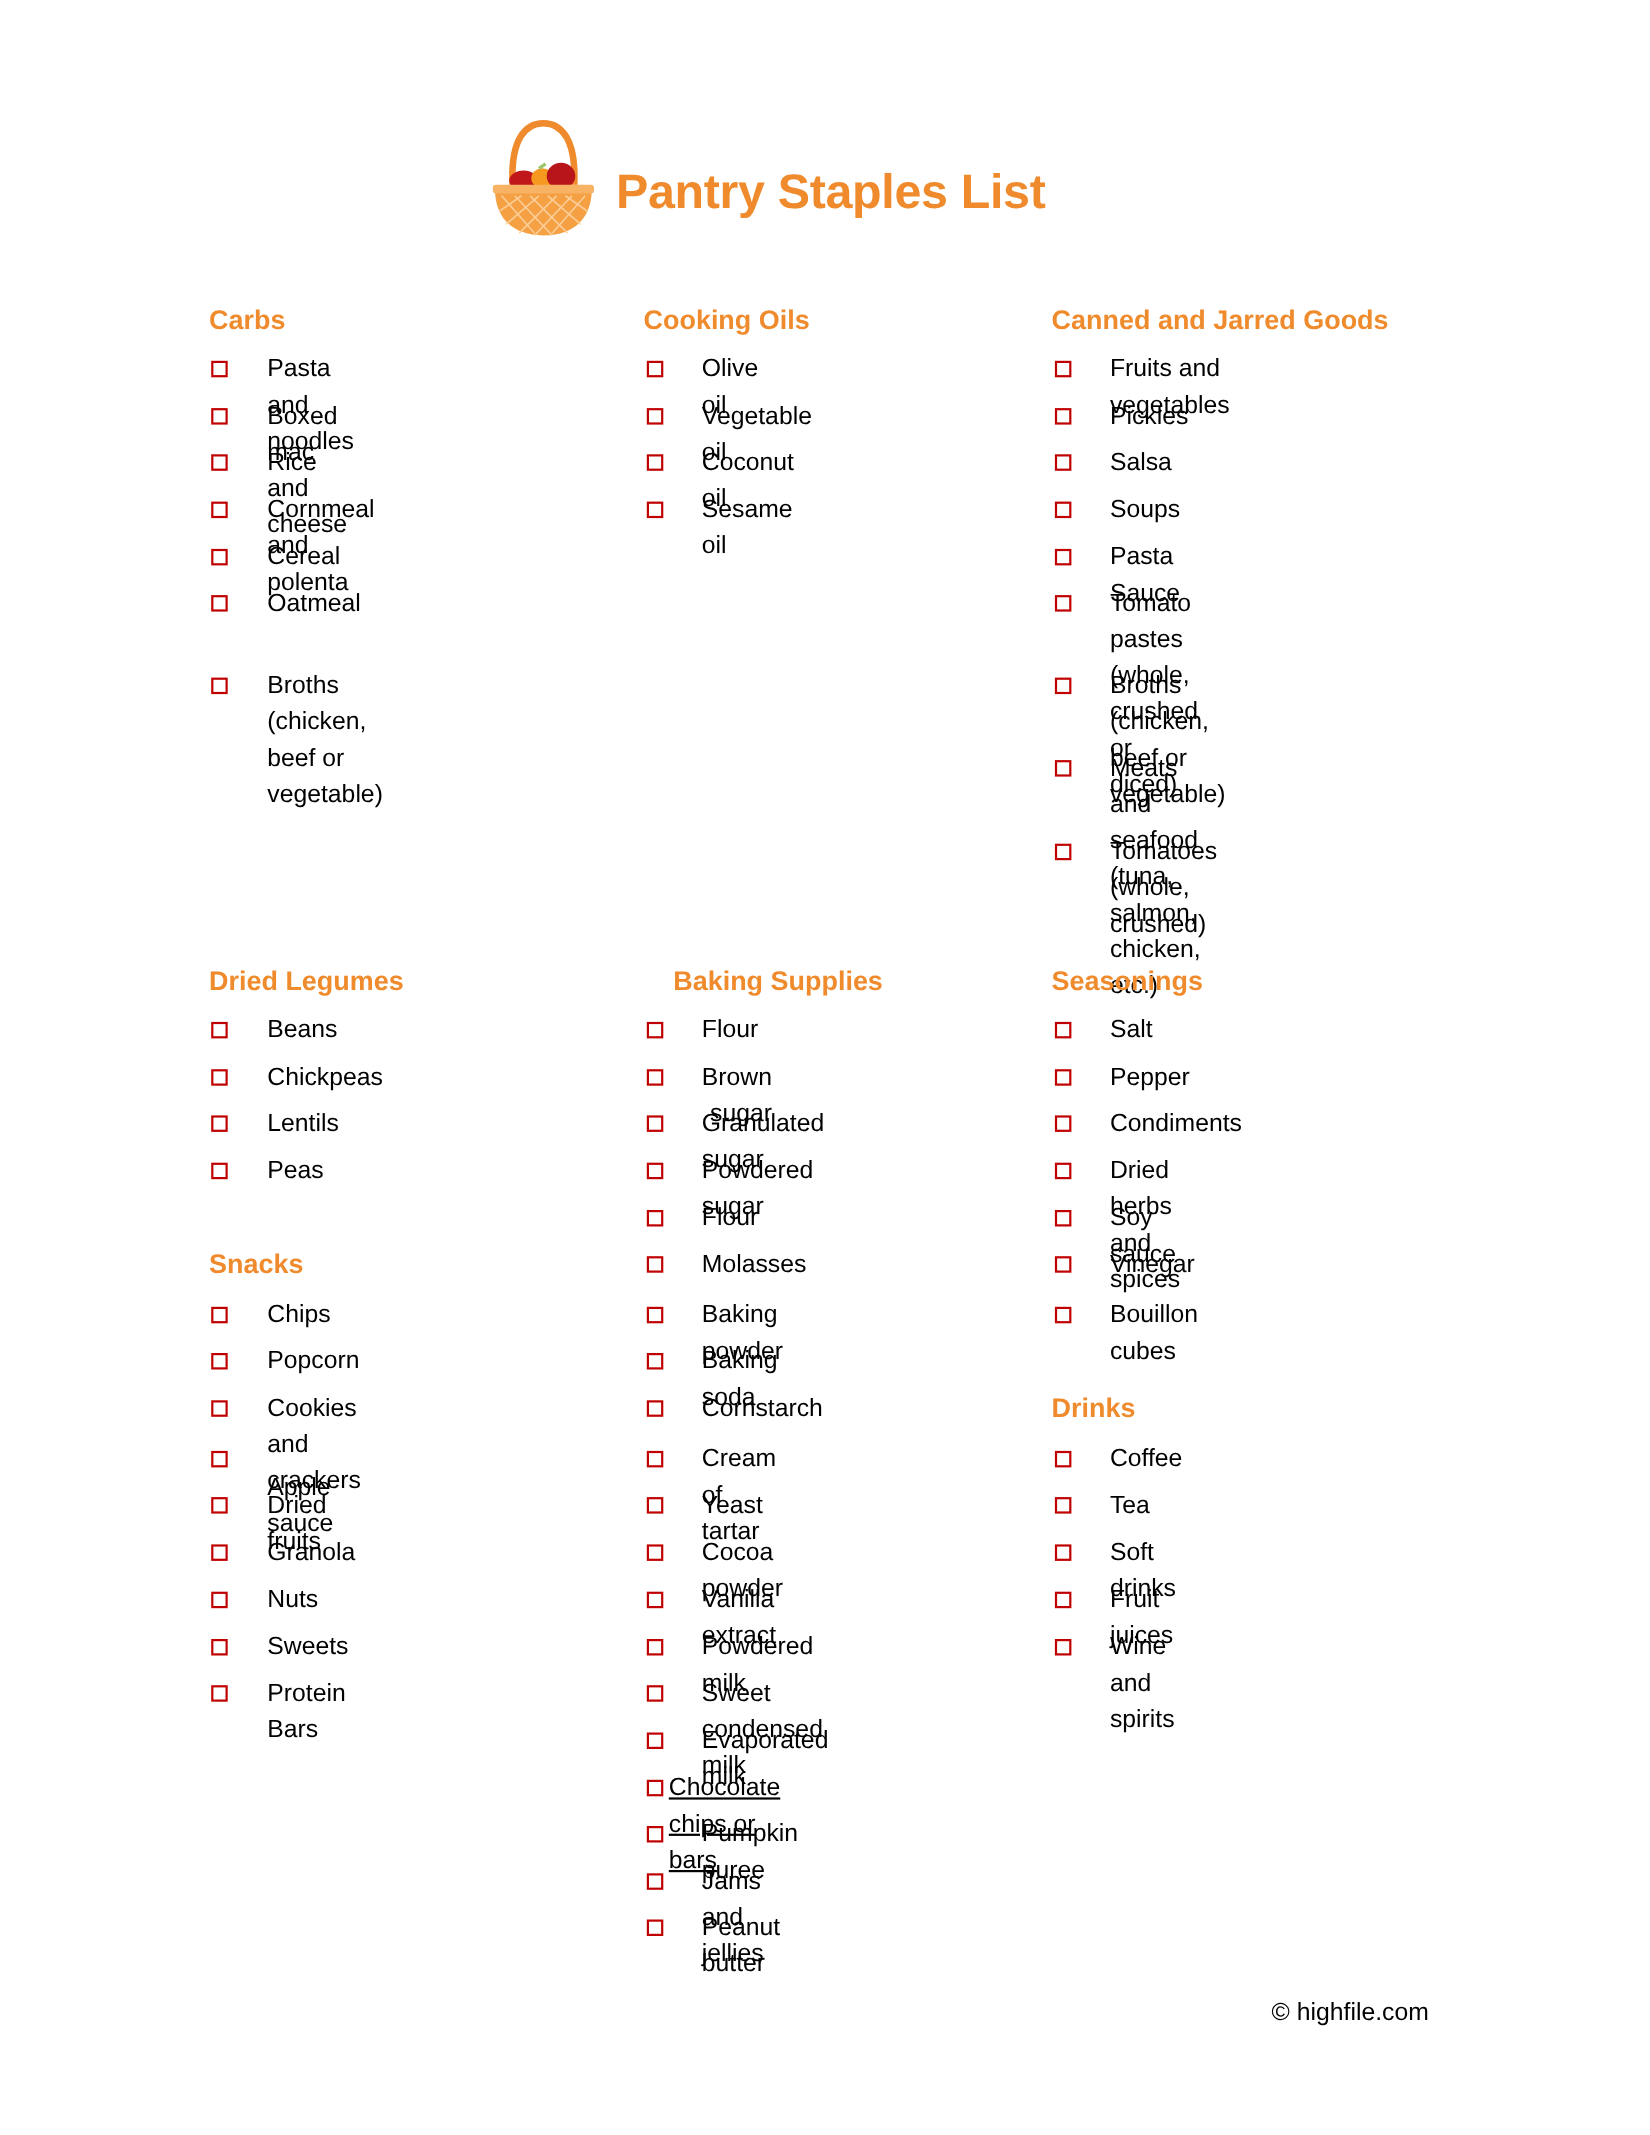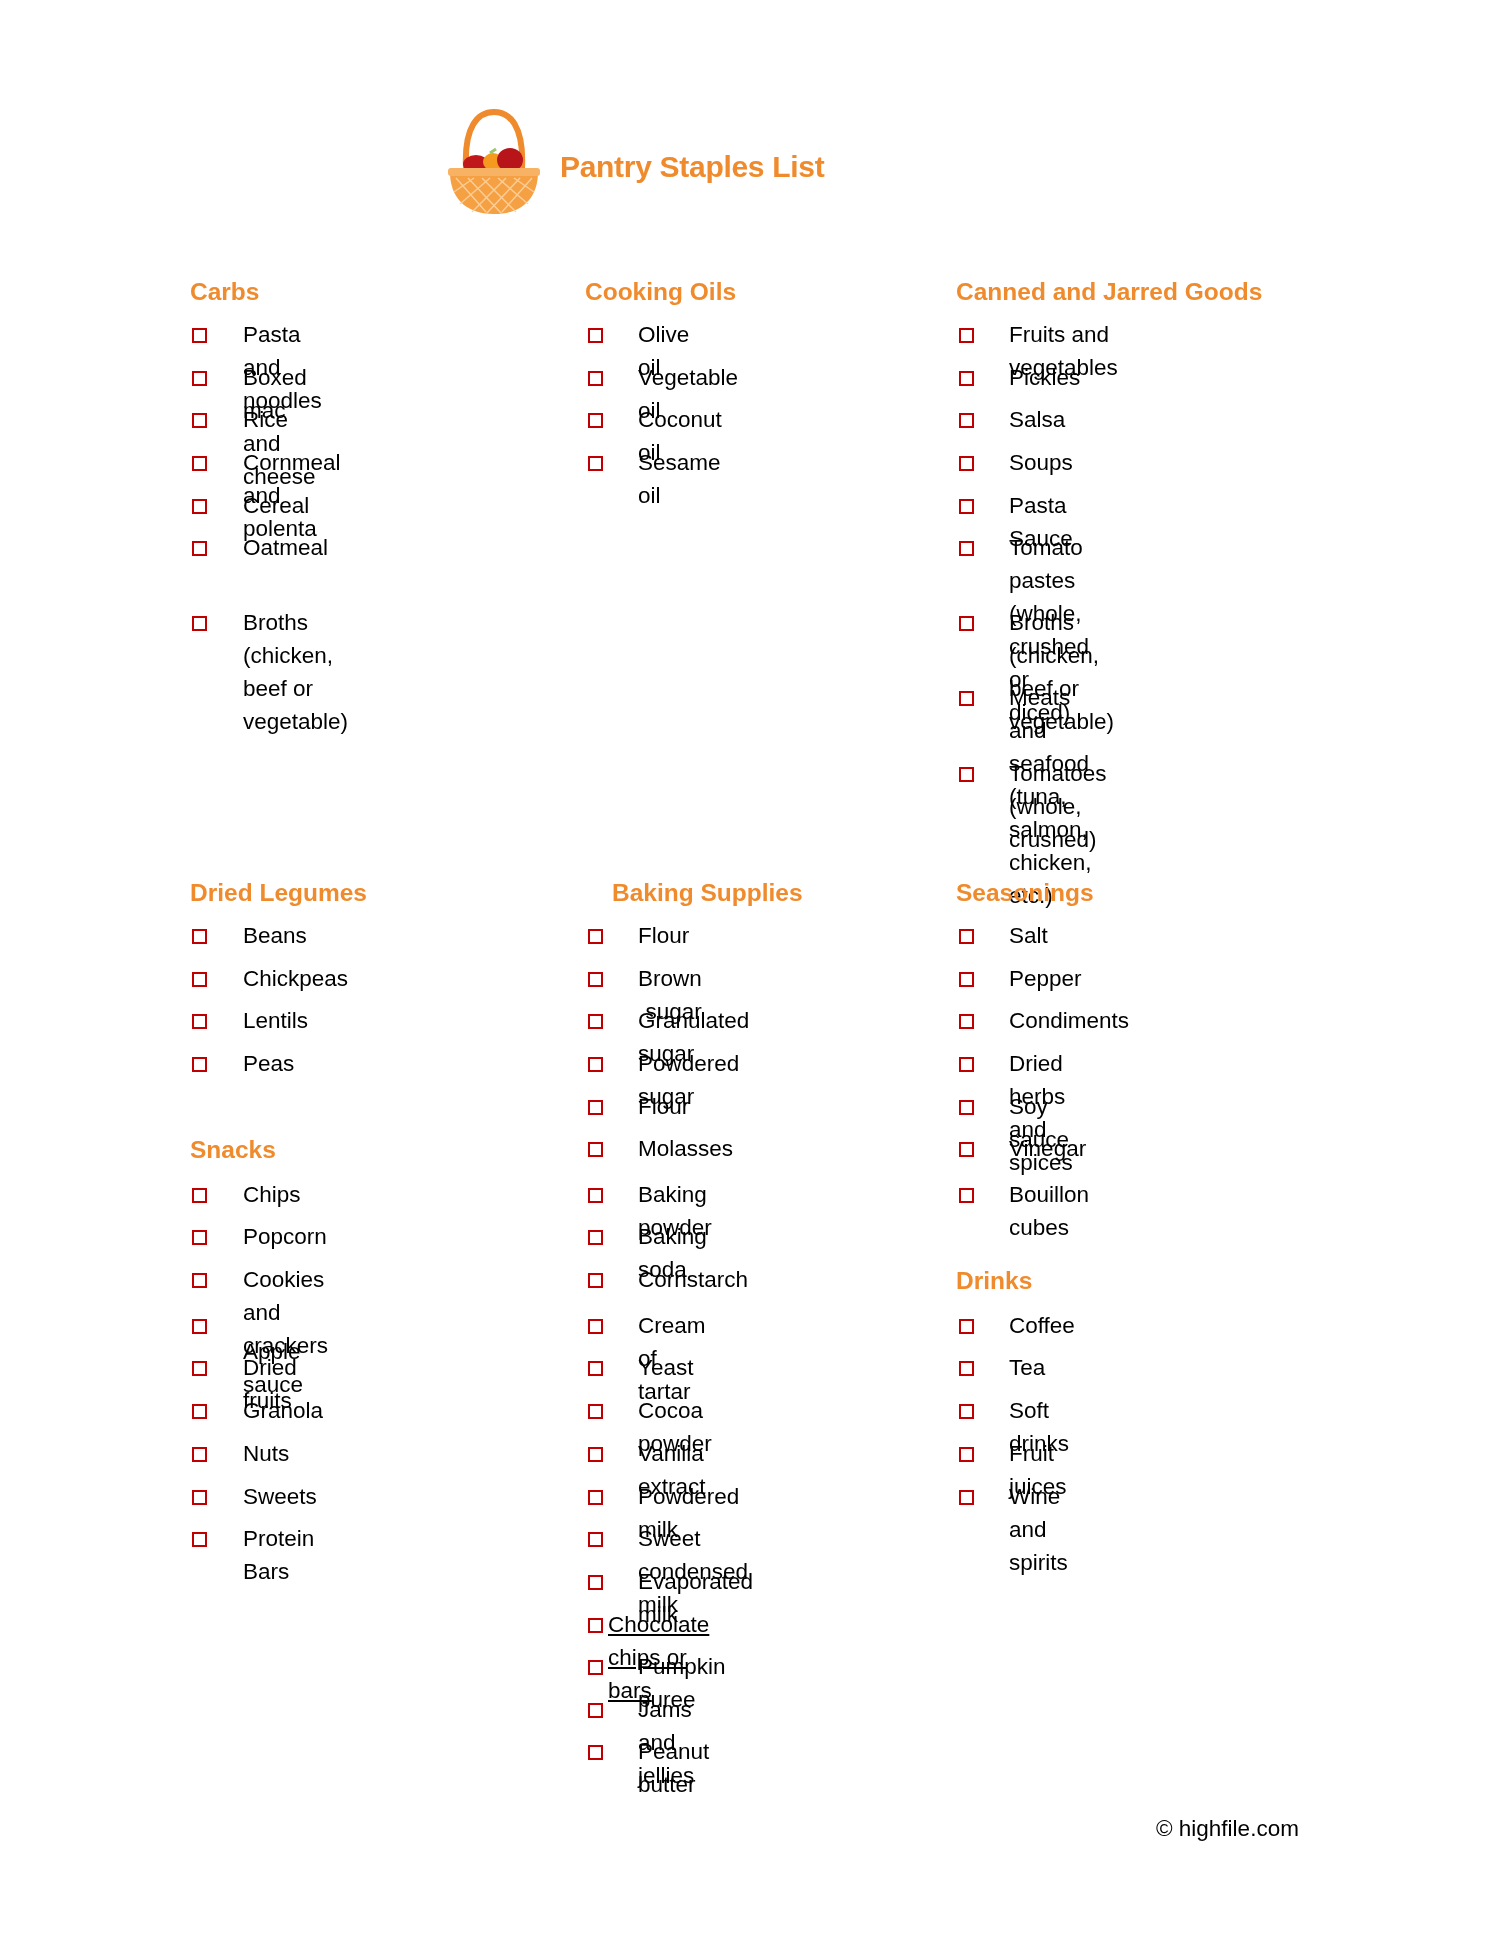--- a/index.html
+++ b/index.html
@@ -1,20 +1,20 @@
 <!DOCTYPE html>
 <html><head>
 <meta charset="utf-8">
 <style>
   html, body { margin:0; padding:0; background:#ffffff; }
   body { width:1500px; height:1941px; position:relative; overflow:hidden;
          font-family:"Liberation Sans", "DejaVu Sans", sans-serif; color:#000; }
   .abs { position:absolute; }
   .logo { left:446px; top:106px; width:96px; height:112px; }
-  .title { left:560px; top:150px; font-size:30px; font-weight:bold; color:#ef8b2c; letter-spacing:-0.3px; white-space:nowrap; }
+  .title { left:560px; top:150px; font-size:44px; font-weight:bold; color:#ef8b2c; letter-spacing:-0.3px; white-space:nowrap; }
   .heading { position:absolute; font-size:24.5px; font-weight:bold; color:#ef8b2c; white-space:nowrap; line-height:28px; }
   .item { position:absolute; display:block; }
   .cb { position:absolute; width:15px; height:15px; border:2px solid #c00000; box-sizing:border-box; background:#fff; cursor:pointer; }
   .lbl { position:absolute; font-size:22.5px; line-height:33px; white-space:pre-line; color:#000; }
   .footer { left:1156px; top:1816px; font-size:22.5px; white-space:nowrap; }
 </style>
 </head>
 <body>
 
 <div class="abs logo">

